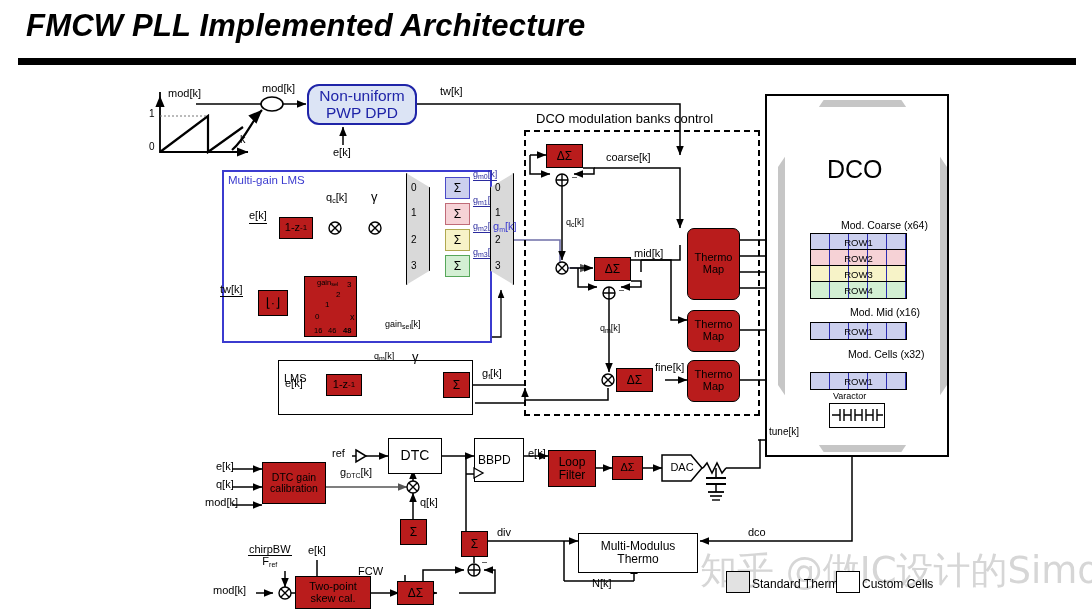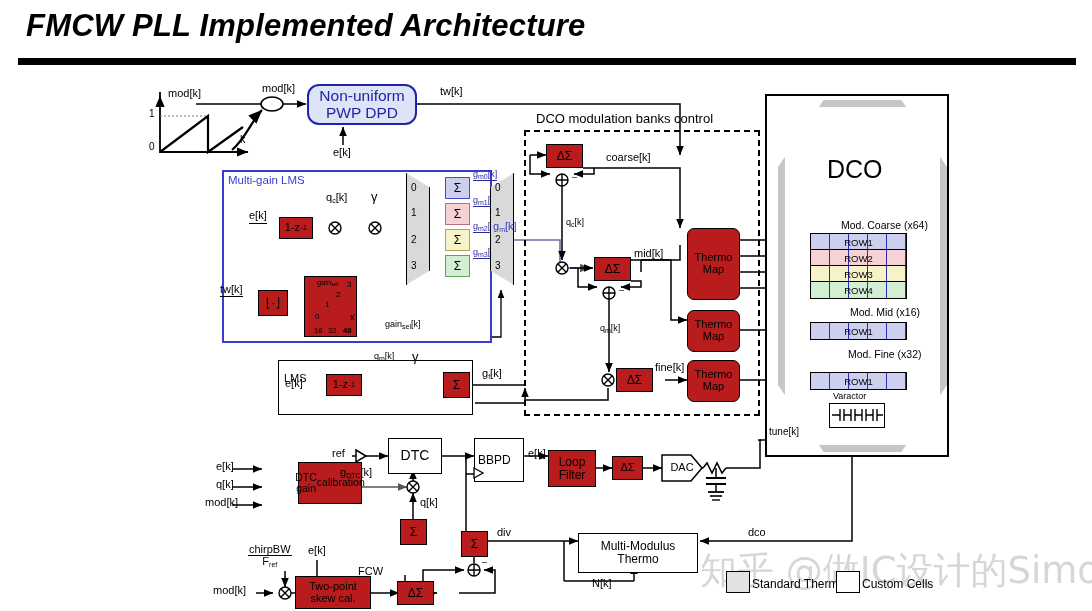--- a/index.html
+++ b/index.html
@@ -321,21 +321,21 @@
   </div>
 <div class="blk std" style="left:304px;top:276px;width:53px;height:61px;"></div>
 <div class="lbl" style="left:317px;top:279px;font-size:7.5px;">
   <span>gain</span><span style="font-size:5.5px;vertical-align:-1px;">sel</span></div>
 <div class="lbl" style="left:315px;top:313px;font-size:8px;">0</div>
 <div class="lbl" style="left:325px;top:301px;font-size:8px;">1</div>
 <div class="lbl" style="left:336px;top:291px;font-size:8px;">2</div>
 <div class="lbl" style="left:347px;top:281px;font-size:8px;">3</div>
 <div class="lbl" style="left:350px;top:313px;font-size:9px;">x</div>
 <div class="lbl" style="left:314px;top:327px;font-size:7.5px;">16</div>
-<div class="lbl" style="left:328px;top:327px;font-size:7.5px;">32</div>
+<div class="lbl" style="left:328px;top:327px;font-size:7.5px;">46</div>
 <div class="lbl" style="left:343px;top:327px;font-size:7.5px;font-weight:bold;">48</div>
 <div class="lbl tiny" style="left:385px;top:320px;">
   <span>gain</span><span class="sub">sel</span><span>[k]</span></div>
 
 <div style="position:absolute;left:524px;top:130px;width:232px;height:282px;border:2px dashed #000;"></div>
 <div class="lbl" style="left:536px;top:112px;font-size:13px;">DCO modulation banks control</div>
 
 <div class="blk std" style="left:546px;top:144px;width:37px;height:24px;font-size:12px;">
     <span>ΔΣ</span>
   </div>
@@ -427,21 +427,21 @@
 <div class="bankttl" style="left:815px;top:306px;">Mod. Mid (x16)</div>
 <div class="bank" style="left:810px;top:322px;width:95px;height:16px;background:#ccd0ee;">
   <div class="cell"></div>
     <div class="cell"></div>
     <div class="cell"></div>
     <div class="cell"></div>
     <div class="cell"></div>
   <div class="rowtxt">ROW1</div>
   </div>
 
-<div class="bankttl" style="left:813px;top:348px;">Mod. Fine (x32)</div>
+<div class="bankttl" style="left:813px;top:348px;">Mod. Cells (x32)</div>
 <div class="bank" style="left:810px;top:372px;width:95px;height:16px;background:#ccd0ee;">
   <div class="cell"></div>
     <div class="cell"></div>
     <div class="cell"></div>
     <div class="cell"></div>
     <div class="cell"></div>
   <div class="rowtxt">ROW1</div>
   </div>
 
 <div class="lbl" style="left:833px;top:392px;font-size:9px;">Varactor</div>
@@ -476,21 +476,21 @@
   </div>
 <div class="blk" style="left:662px;top:455px;width:40px;height:26px;font-size:11px;background:#fff;
      border:none;clip-path:polygon(0 0,72% 0,100% 50%,72% 100%,0 100%);
      box-shadow:none;">
     <span>DAC</span>
   </div>
 <svg class="wires">
   <path d="M662,455 L691,455 L702,468 L691,481 L662,481 z" fill="none" stroke="#000" stroke-width="1.5"></path>
 </svg>
 
-<div class="blk std" style="left:262px;top:462px;width:64px;height:42px;flex-direction:row;font-size:10.5px;margin-left:36px;">
+<div class="blk std" style="left:262px;top:462px;width:64px;height:42px;flex-direction:column;font-size:10.5px;">
   <div>DTC gain</div>
     <div>calibration</div>
   </div>
 <div class="lbl n11" style="left:216px;top:461px;">e[k]</div>
 <div class="lbl n11" style="left:216px;top:479px;">q[k]</div>
 <div class="lbl n11" style="left:205px;top:497px;">mod[k]</div>
 <div class="lbl n11" style="left:340px;top:467px;">
   <span>g</span><span class="sub">DTC</span><span>[k]</span></div>
 <div class="lbl n11" style="left:420px;top:497px;">q[k]</div>
 <div class="blk std" style="left:400px;top:519px;width:27px;height:26px;font-size:12px;">

